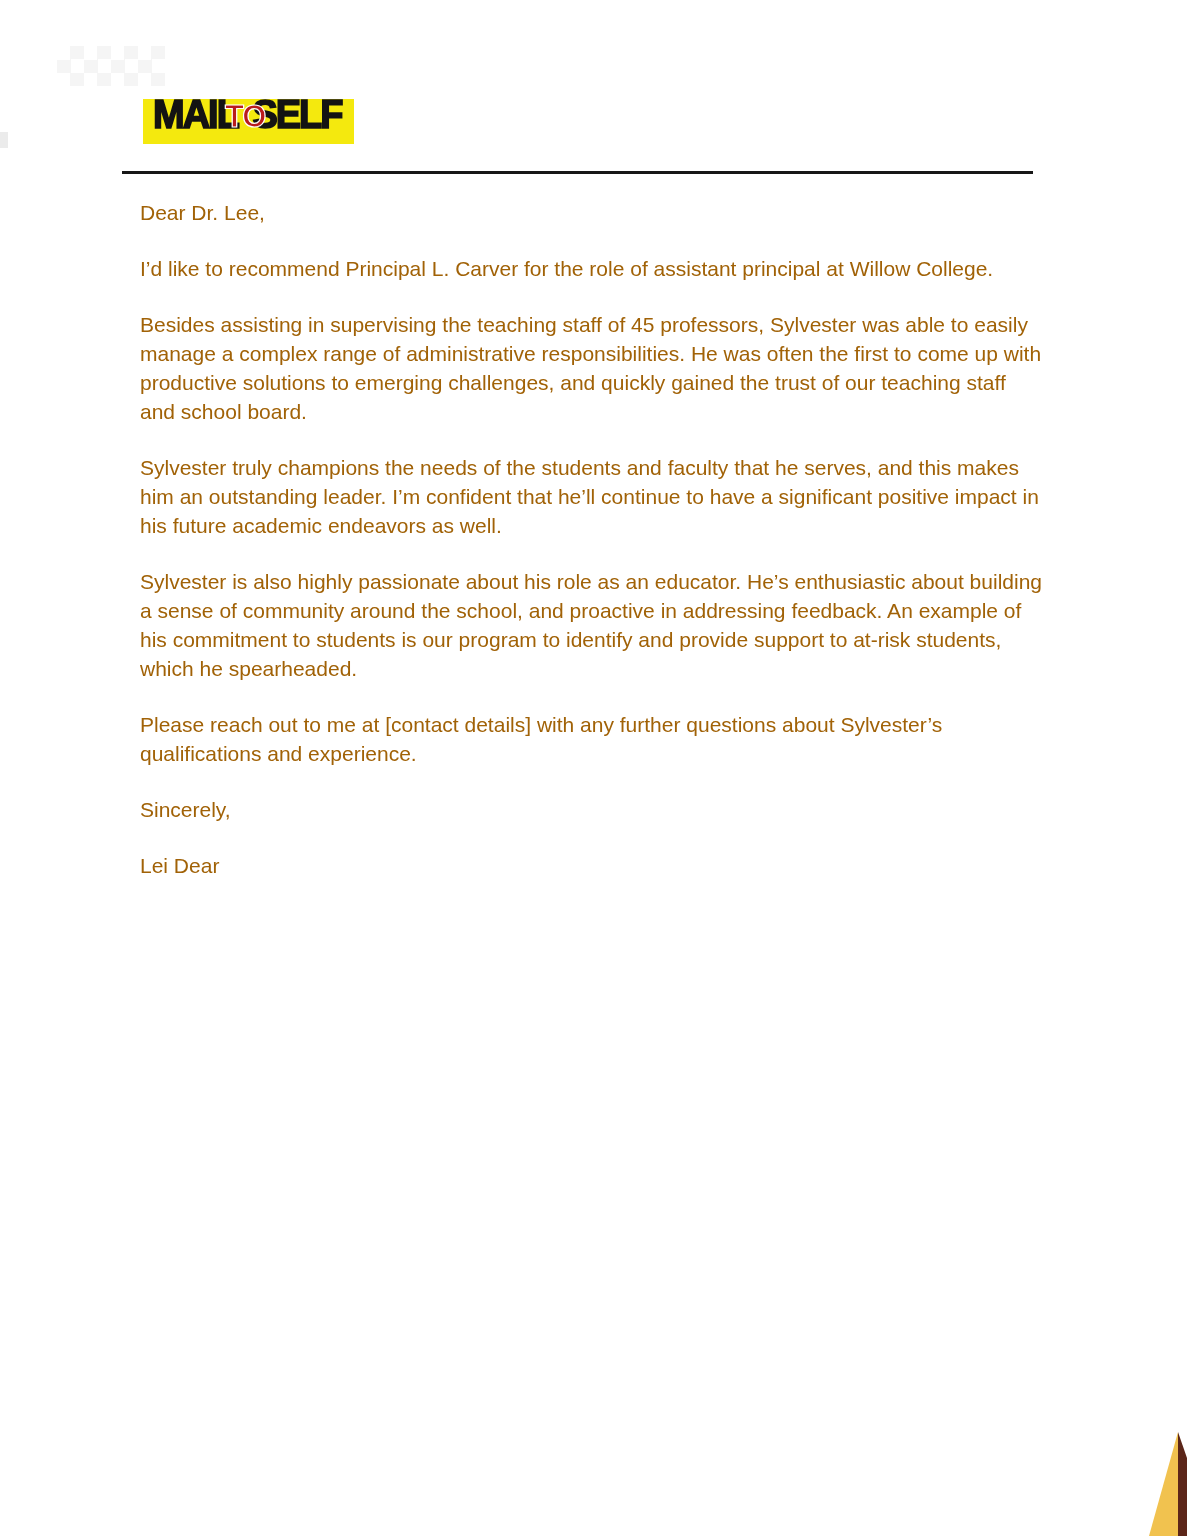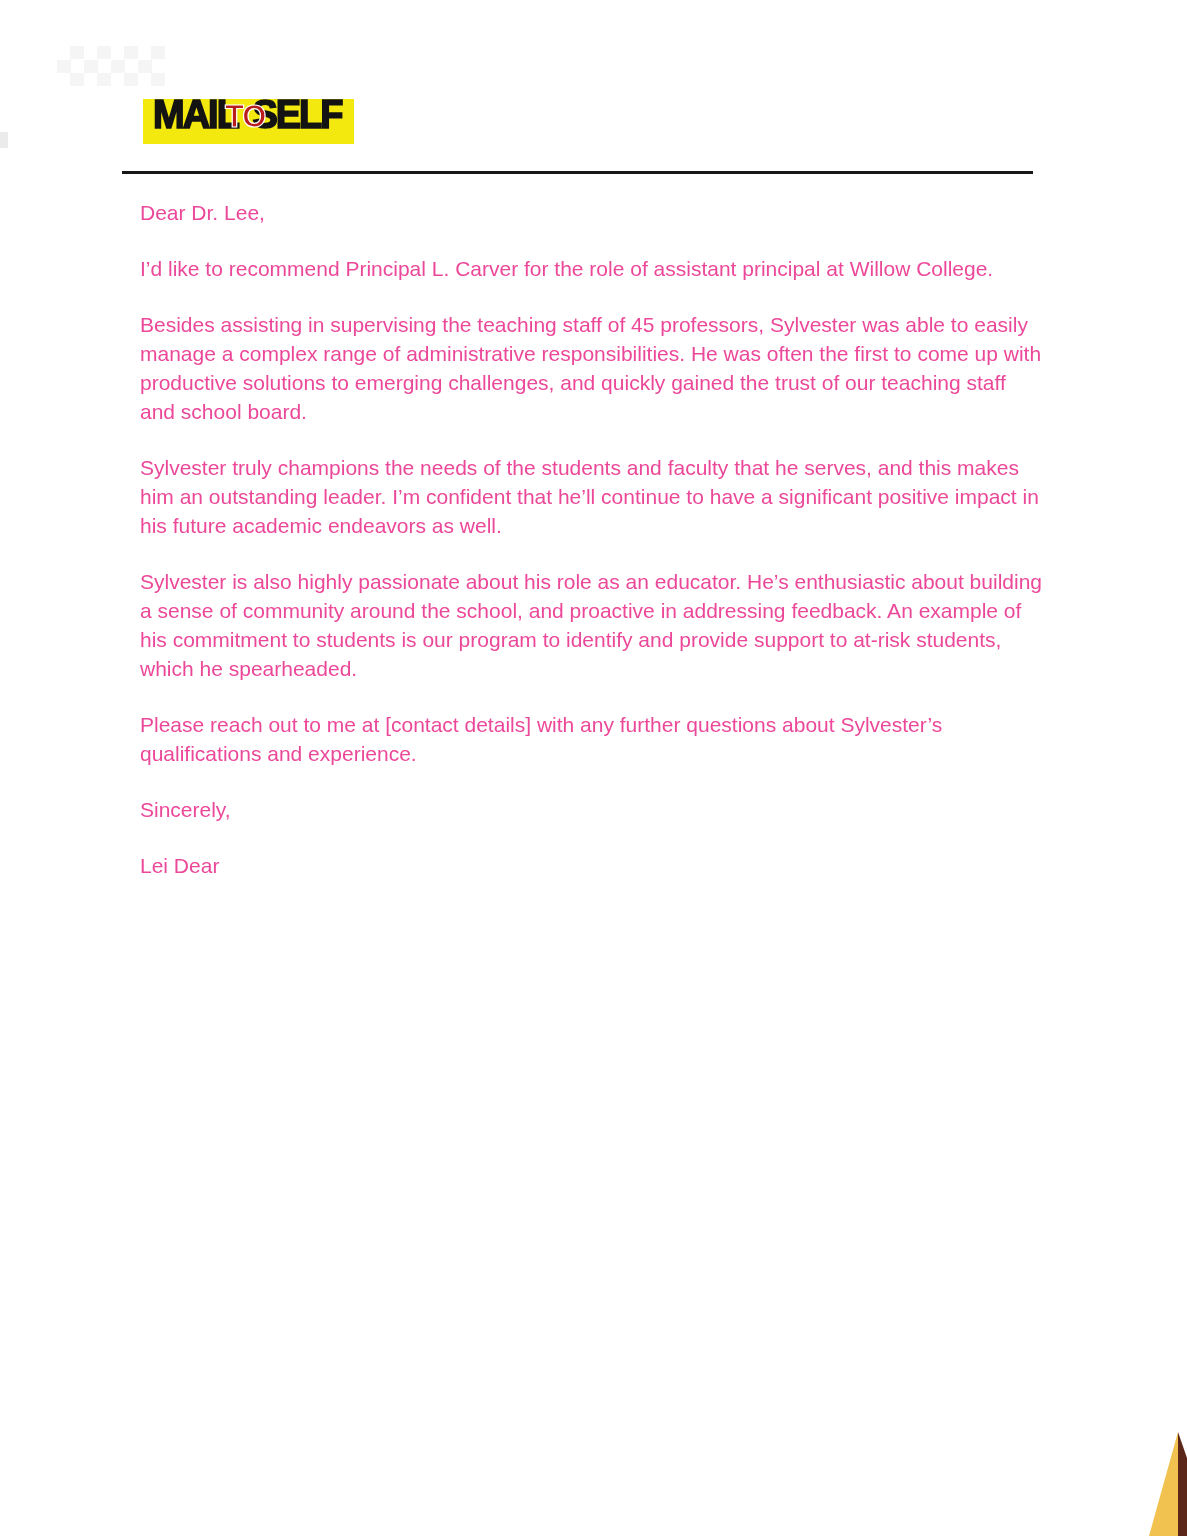--- a/index.html
+++ b/index.html
@@ -60,21 +60,21 @@
     width:911px; height:3px;
     background:#171717;
     border:none;
   }
   
   .letter {
     position:absolute; left:140px; top:198px;
     width:905px;
     font-size:21px;
     line-height:29px;
-    color:#ec4899;
+    color:#a16207;
   }
   .letter p { margin:0 0 27px 0; }
   
   .corner-ribbon {
     position:absolute; right:0; bottom:0;
     width:62px; height:108px;
     display:block;
   }
 </style>
 </head>

